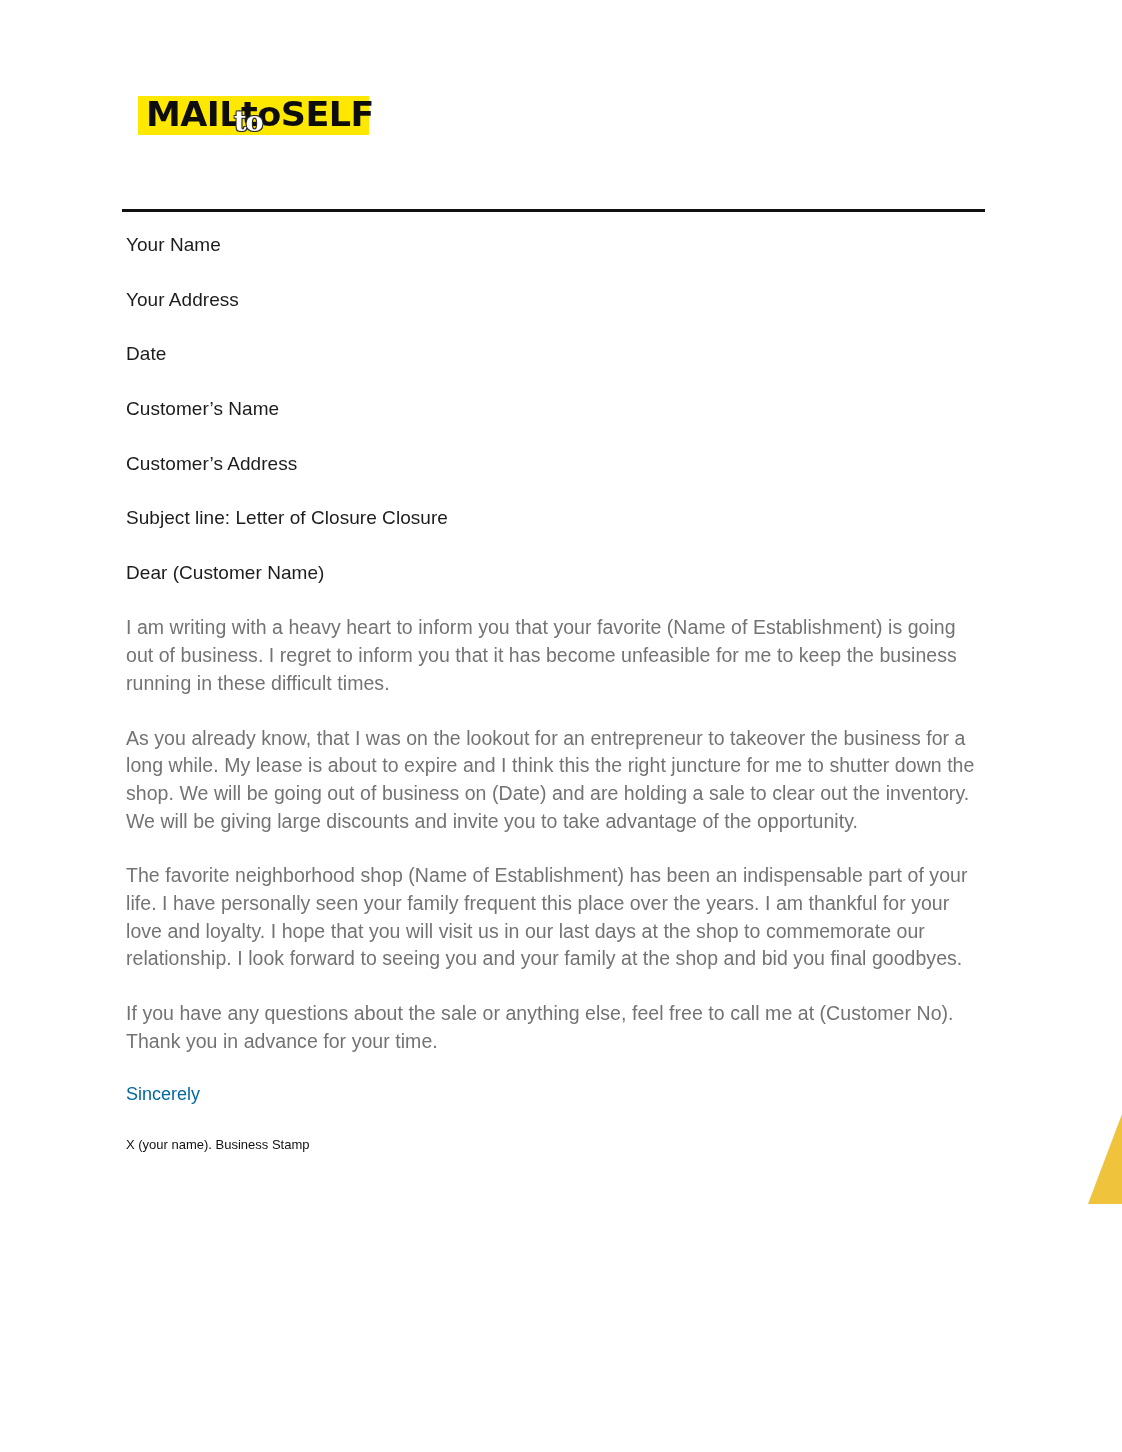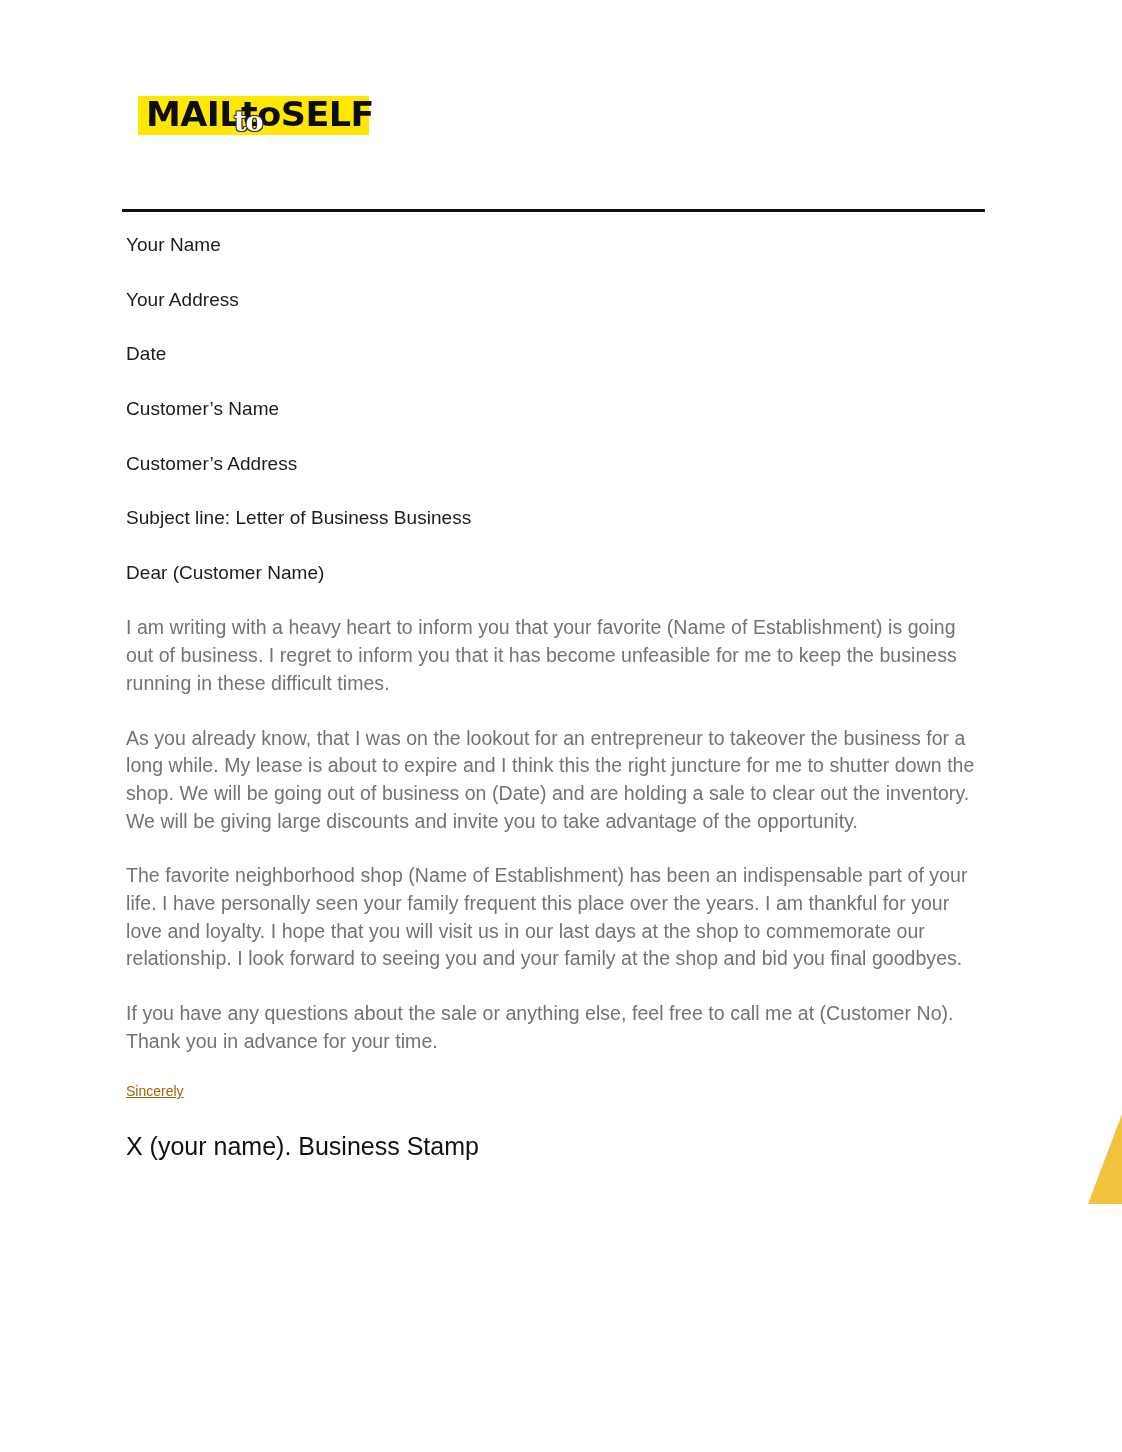--- a/index.html
+++ b/index.html
@@ -93,28 +93,27 @@
   }
   .para {
     font-size: 19.5px;
     line-height: 1.42;
     color: #737373;
     margin: 0 0 27px 0;
     letter-spacing: 0.05px;
     text-align: left;
   }
   .sign-off {
-    font-size: 14px;
+    font-size: 18px;
     line-height: 1.35;
-    color: #a16207;
+    color: #0369a1;
     margin: 0 0 29px 0;
-    text-decoration: underline;
   }
   .stamp-line {
-    font-size: 25px;
+    font-size: 13px;
     line-height: 1.35;
     color: #121212;
     font-weight: 500;
     margin: 0;
   }
 
   
   .corner-accent {
     position: absolute;
     right: 0;
@@ -139,21 +138,21 @@
 
   <div class="divider"></div>
 
   <div class="letter">
 
     <p class="head-line">Your Name</p>
     <p class="head-line">Your Address</p>
     <p class="head-line">Date</p>
     <p class="head-line">Customer’s Name</p>
     <p class="head-line">Customer’s Address</p>
-    <p class="head-line">Subject line: Letter of Business Business</p>
+    <p class="head-line">Subject line: Letter of Closure Closure</p>
     <p class="head-line">Dear (Customer Name)</p>
 
     <p class="para">I am writing with a heavy heart to inform you that your favorite (Name of Establishment) is going out of business. I regret to inform you that it has become unfeasible for me to keep the business running in these difficult times.</p>
     <p class="para">As you already know, that I was on the lookout for an entrepreneur to takeover the business for a long while. My lease is about to expire and I think this the right juncture for me to shutter down the shop. We will be going out of business on (Date) and are holding a sale to clear out the inventory. We will be giving large discounts and invite you to take advantage of the opportunity.</p>
     <p class="para">The favorite neighborhood shop (Name of Establishment) has been an indispensable part of your life. I have personally seen your family frequent this place over the years. I am thankful for your love and loyalty. I hope that you will visit us in our last days at the shop to commemorate our relationship. I look forward to seeing you and your family at the shop and bid you final goodbyes.</p>
     <p class="para">If you have any questions about the sale or anything else, feel free to call me at (Customer No). Thank you in advance for your time.</p>
 
     <p class="sign-off">Sincerely</p>
     <p class="stamp-line">X (your name). Business Stamp</p>
 

